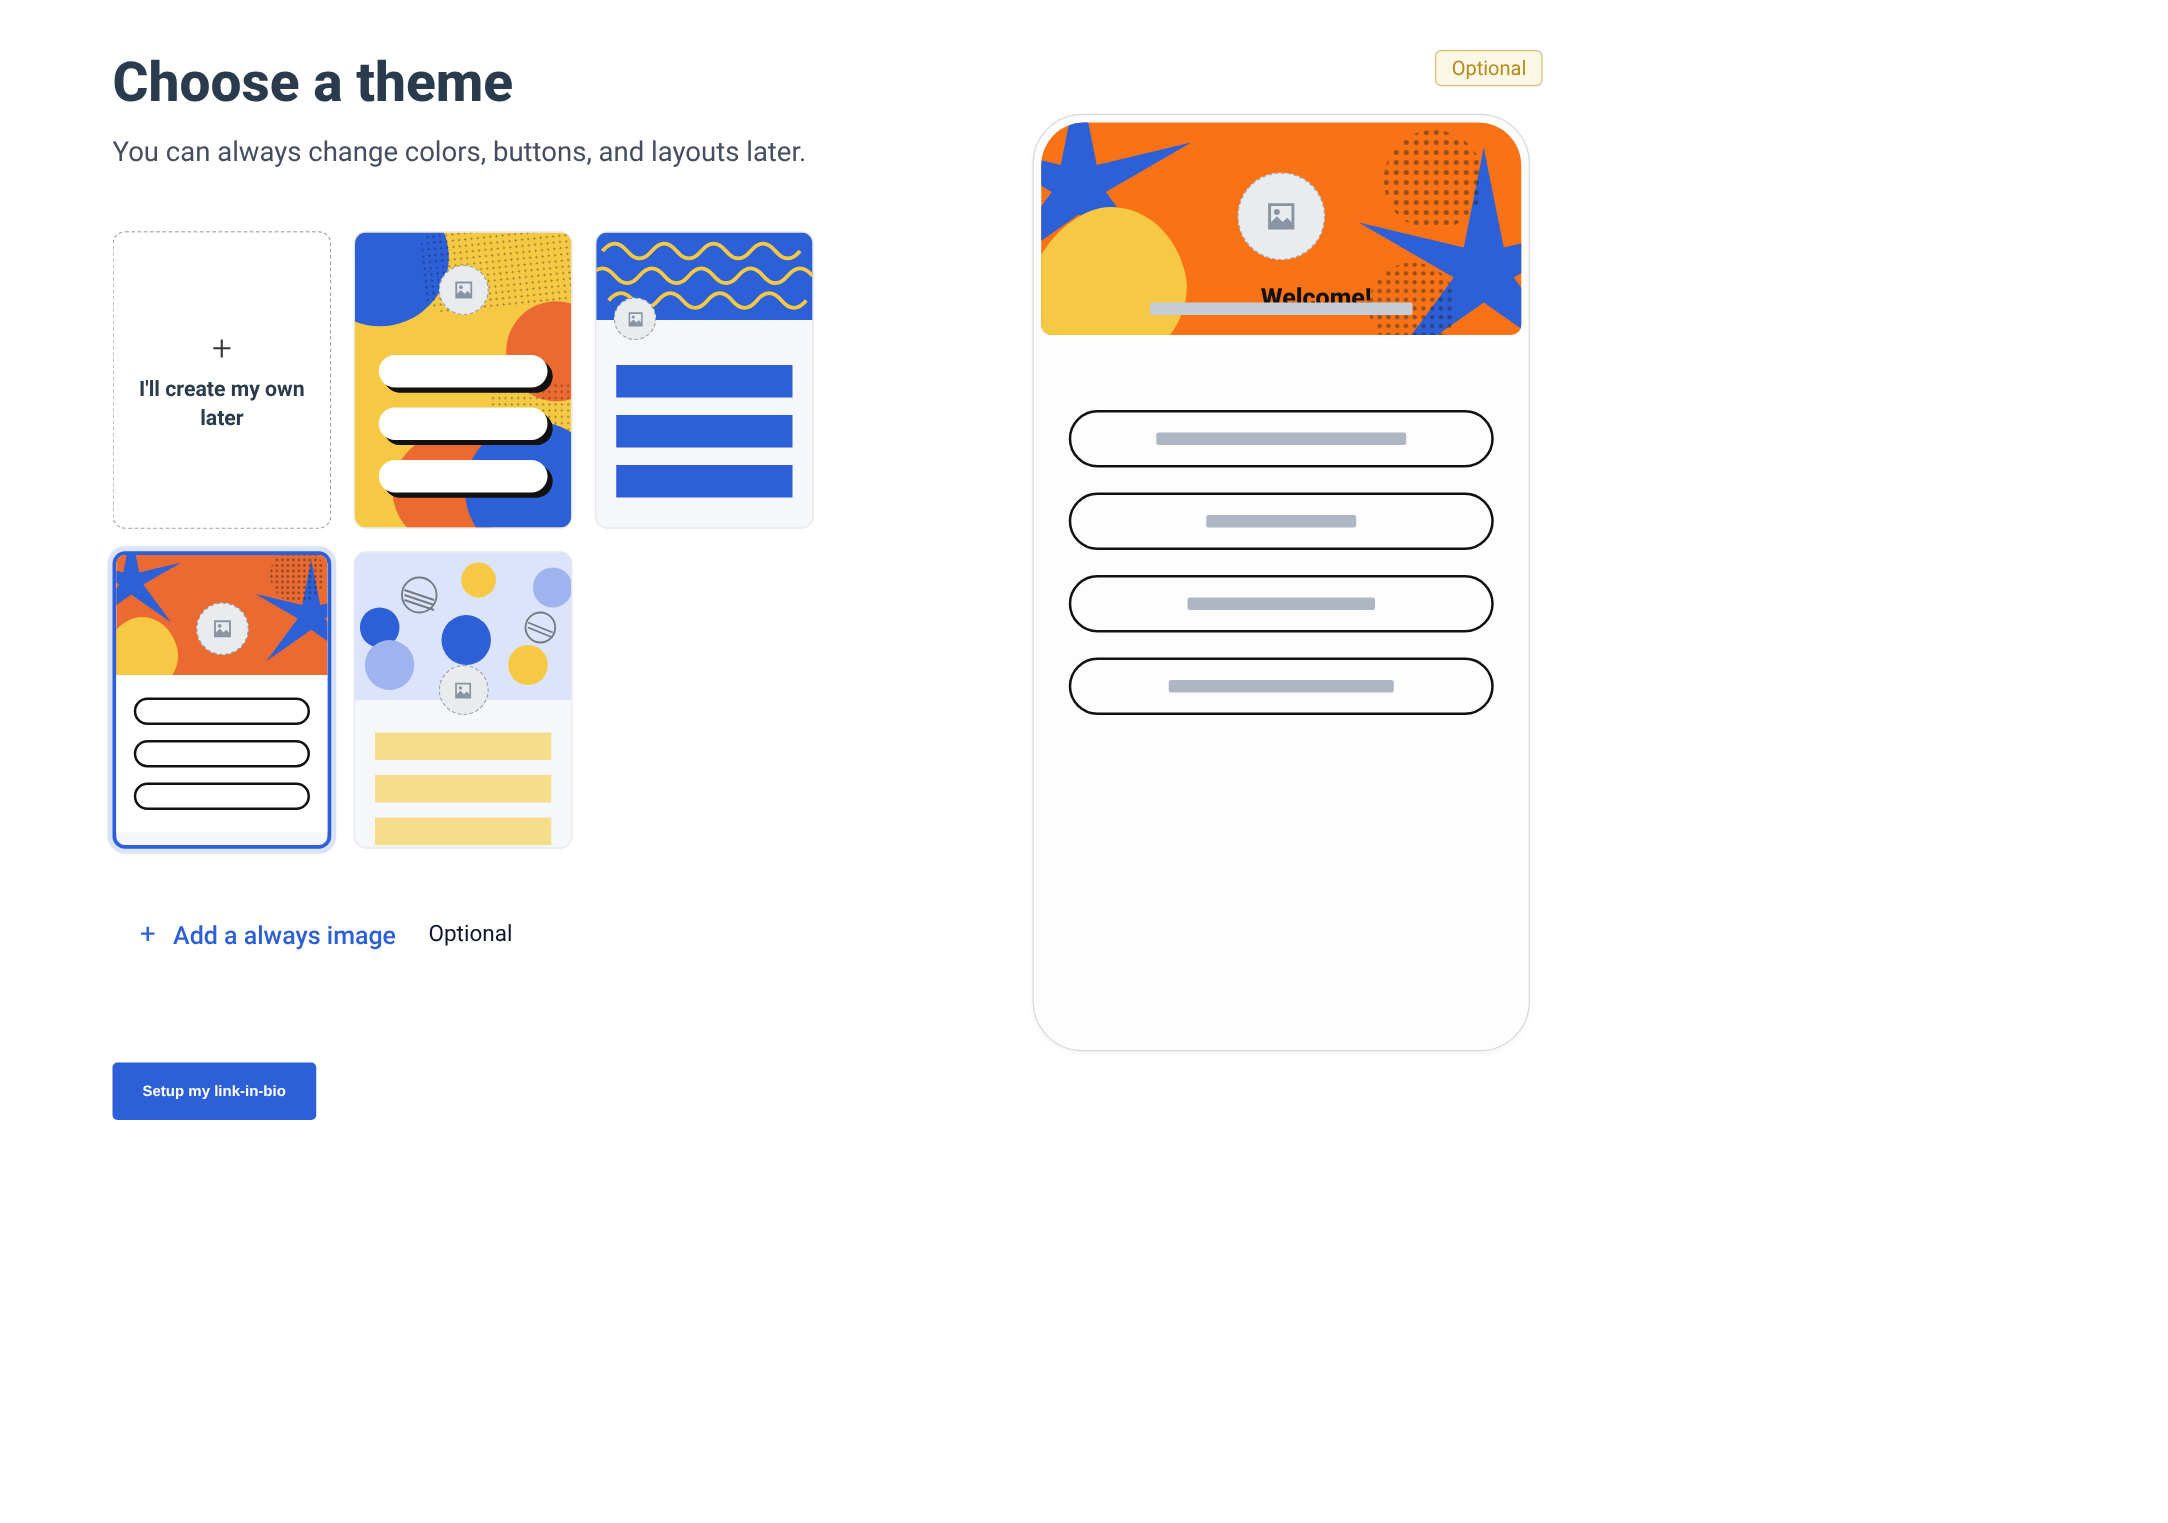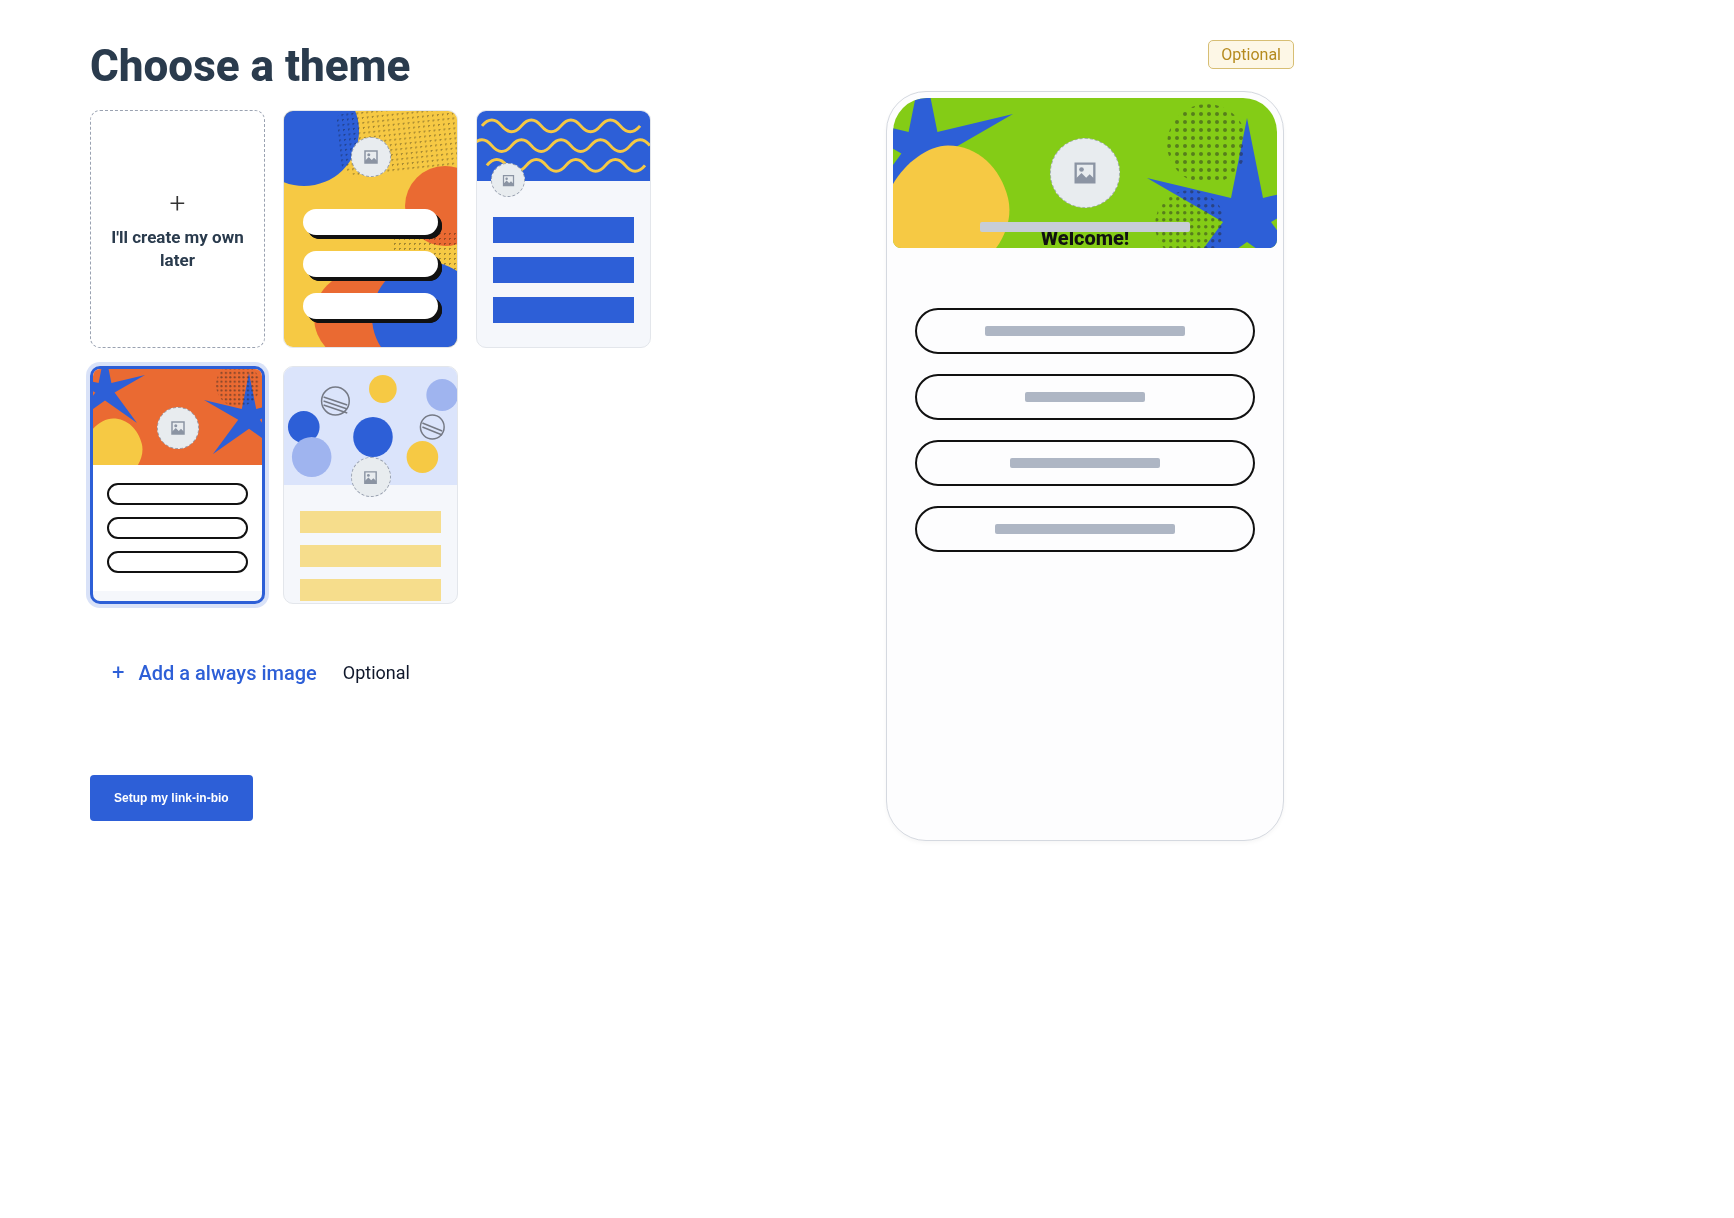--- a/index.html
+++ b/index.html
@@ -4,21 +4,20 @@
 <style>
 * { box-sizing: border-box; margin: 0; padding: 0; }
 body {
   font-family: -apple-system, BlinkMacSystemFont, "Segoe UI", Roboto, Helvetica, Arial, sans-serif;
   background: #fff;
   color: #2a3b4d;
   padding: 40px 90px;
 }
 .wrap {
   display: flex;
-  gap: 60px;
 }
 .left {
   flex: 1;
   max-width: 720px;
 }
 h1 {
   font-size: 44px;
   font-weight: 800;
   color: #2a3b4d;
   margin-bottom: 18px;
@@ -194,24 +193,24 @@
   height: 750px;
   border:1px solid #d5d9e0;
   border-radius: 40px;
   background:#fdfdfe;
   overflow:hidden;
   box-shadow: 0 2px 4px rgba(0,0,0,0.04);
 }
 .phone-inner{ padding: 0;}
 .hdr{
   margin: 6px 6px 0;
-  height: 150px;
+  height: 170px;
   border-radius: 34px 34px 8px 8px;
-  background:#84cc16;
-  position:relative; overflow:hidden;
+  background:#f97316;
+  position:relative; overflow:hidden;padding-left:28px;
 }
 .hdr-av{
   width:70px; height:70px; border-radius:50%;
   background:#e8ecef; border:1px dashed #a8b0bf;
   position:absolute; left:calc(50% - 35px); top:40px;
   display:flex; align-items:center; justify-content:center;
 }
 .hdr-av svg{width:28px; height:28px; fill:#8b94a3;}
 .welcome{
   position:absolute; top:128px; width:100%; text-align:center;
@@ -233,20 +232,21 @@
 }
 
 .spike{ position:absolute; }
 </style>
 </head>
 <body>
 
 <div class="wrap">
   <div class="left">
     <h1>Choose a theme</h1>
+    <p class="sub">You can always change colors, buttons, and layouts later.</p>
 
     <div class="grid">
 
       <div class="card card-own">
         <div class="inner">
           <span class="plus-icon">+</span>
           <span class="own-text">I'll create my own later</span>
         </div>
       </div>
 

